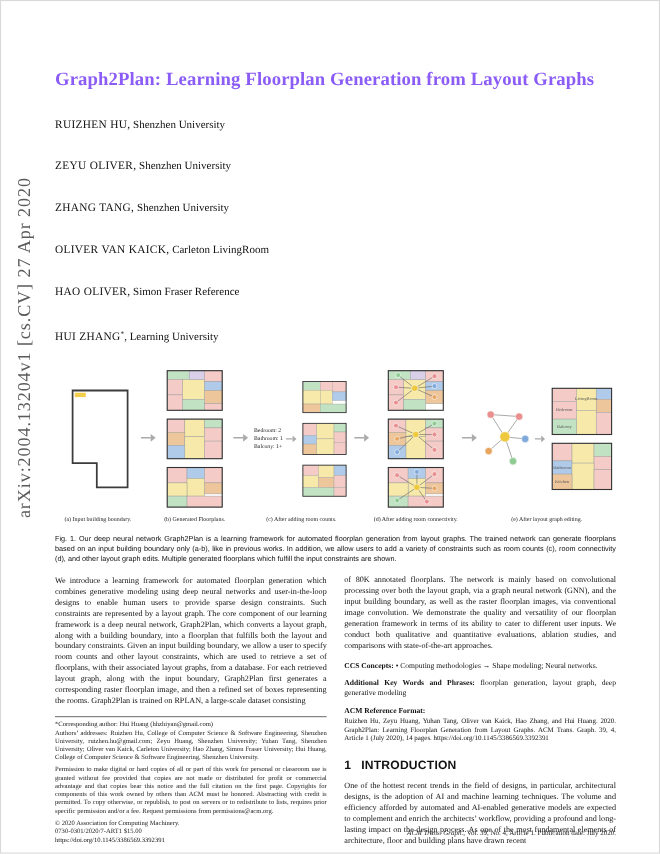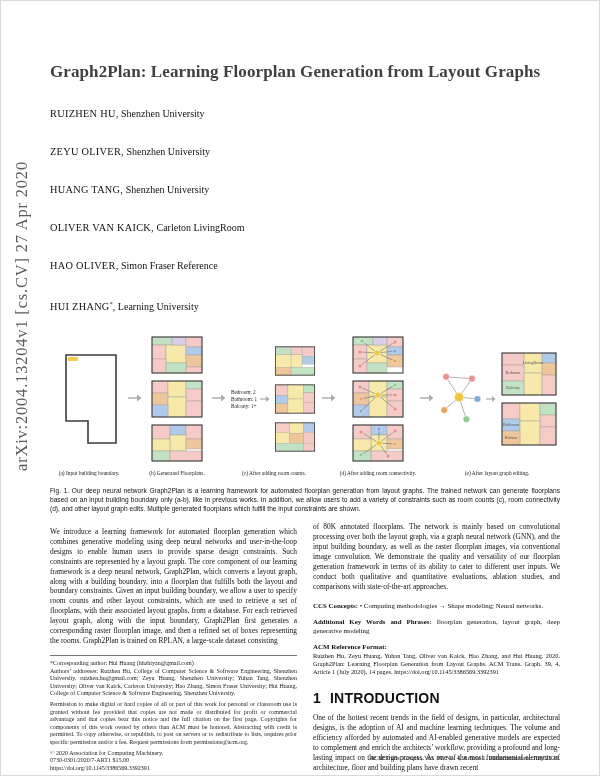--- a/index.html
+++ b/index.html
@@ -12,21 +12,21 @@
 
   
   .arxiv-stamp {
     position:absolute; left:-148px; top:306px; width:340px; text-align:center;
     transform:rotate(-90deg); transform-origin:center;
     font-size:16.5px; color:#5a5a5a; letter-spacing:0.8px; white-space:nowrap;
   }
 
   .main { position:absolute; left:50px; top:0; width:510px; }
 
-  .title { margin-top:62px; font-size:17px; letter-spacing:0.1px; color:#404040; }
+  .title { margin-top:62px; font-size:17px; letter-spacing:0.1px; color:#8b5cf6; }
 
   .authors { margin-top:21px; }
   .author-line { font-size:10.3px; line-height:13.1px;margin-top:25px; }
   .author-name { letter-spacing:0.3px; }
   .author-aff { font-size:10px; }
   .author-marker { font-size:6.5px; vertical-align:super; }
 
   
   .figure { margin-top:15px; }
   .fig-row { display:flex; align-items:stretch; height:150px; }
@@ -69,21 +69,21 @@
   .footnotes p { margin-bottom:3px; }
   .fn-plain { text-align:left; margin-bottom:0 !important; }
 
   .ccs { margin-top:9px; font-size:6.9px; }
   .kw  { margin-top:7px; font-size:6.9px; }
   .ref-label { margin-top:7px; font-size:6.9px; font-weight:bold; text-align:left; }
   .ref-body { font-size:6.3px; line-height:1.3; }
   .b { font-weight:bold; }
   .link { color:#111; }
   .intro-h { margin-top:13px; font-family:"Liberation Sans", sans-serif;
-             font-size:14px; font-weight:bold; letter-spacing:0.2px; text-align:left; }
+             font-size:11px; font-weight:bold; letter-spacing:0.2px; text-align:left; }
   .hsp { margin-left:9px; }
   .intro-p { margin-top:5px; }
 
   .page-footer {
     position:absolute; right:40px; bottom:15px; font-size:6.4px; color:#222; white-space:nowrap;
   }
   .page-footer .it { font-style:italic; }
 </style>
 </head>
 <body>
@@ -91,21 +91,21 @@
 
 <div class="arxiv-stamp">arXiv:2004.13204v1  [cs.CV]  27 Apr 2020</div>
 
 <div class="main">
 
   <h1 class="title">Graph2Plan: Learning Floorplan Generation from Layout Graphs</h1>
 
   <div class="authors">
     <div class="author-line"><span class="author-name">RUIZHEN HU,</span><span class="author-aff"> Shenzhen University</span></div>
     <div class="author-line"><span class="author-name">ZEYU OLIVER,</span><span class="author-aff"> Shenzhen University</span></div>
-    <div class="author-line"><span class="author-name">HUANG TANG,</span><span class="author-aff"> Shenzhen University</span></div>
+    <div class="author-line"><span class="author-name">ZHANG TANG,</span><span class="author-aff"> Shenzhen University</span></div>
     <div class="author-line"><span class="author-name">OLIVER VAN KAICK,</span><span class="author-aff"> Carleton LivingRoom</span></div>
     <div class="author-line"><span class="author-name">HAO OLIVER,</span><span class="author-aff"> Simon Fraser Reference</span></div>
     <div class="author-line"><span class="author-name">HUI ZHANG</span><sup class="author-marker">*</sup><span class="author-aff">, Learning University</span></div>
   </div>
 
   <div class="figure">
     <div class="fig-row">
 
       <div class="panel" style="width:78px">
         <div class="panel-content">

